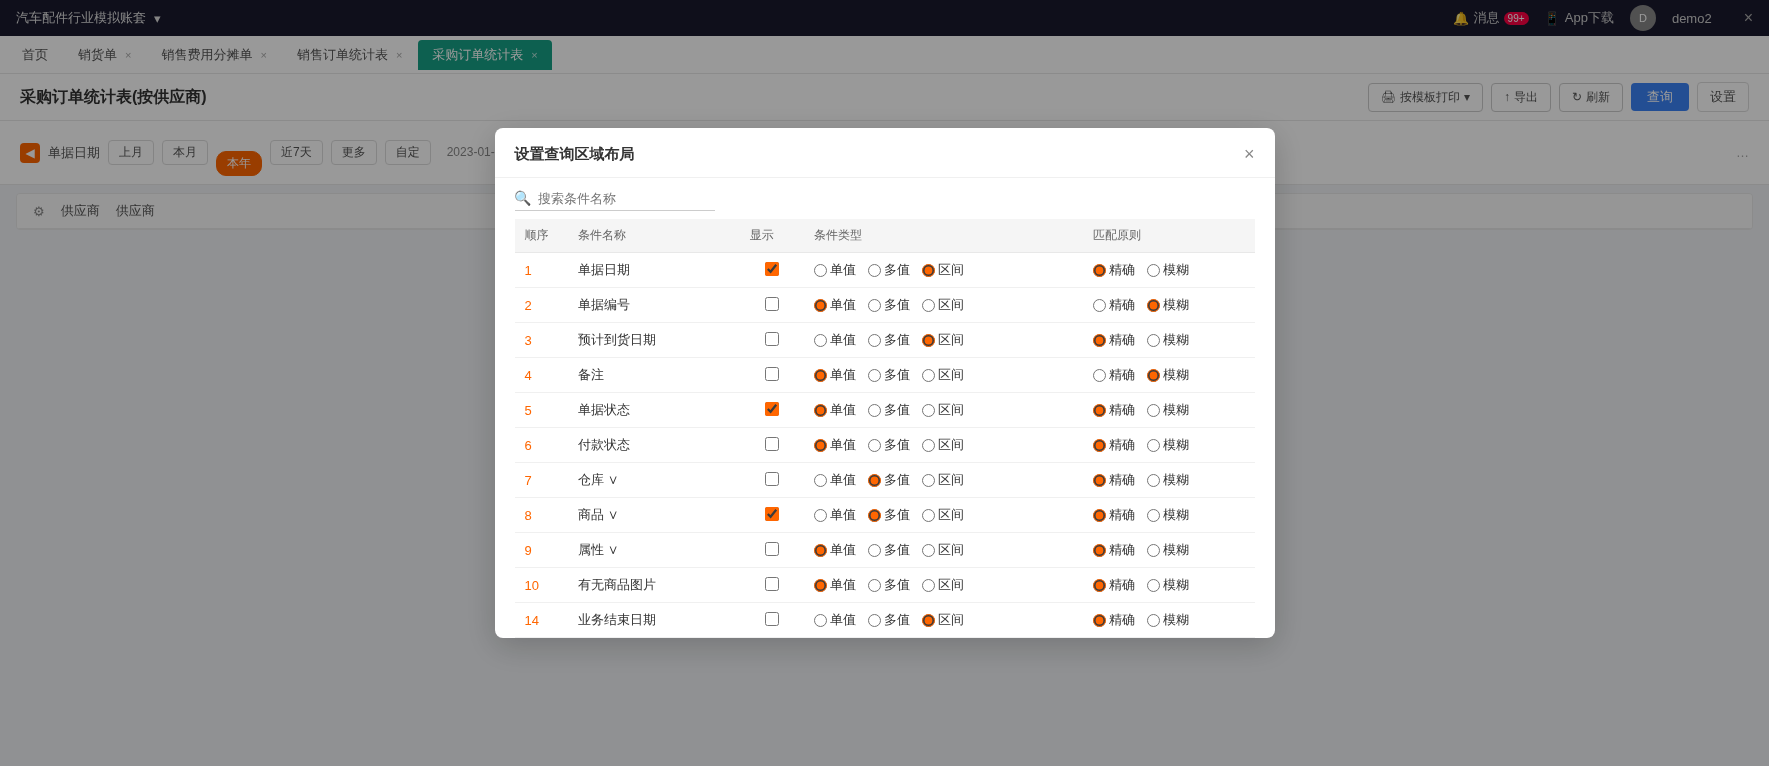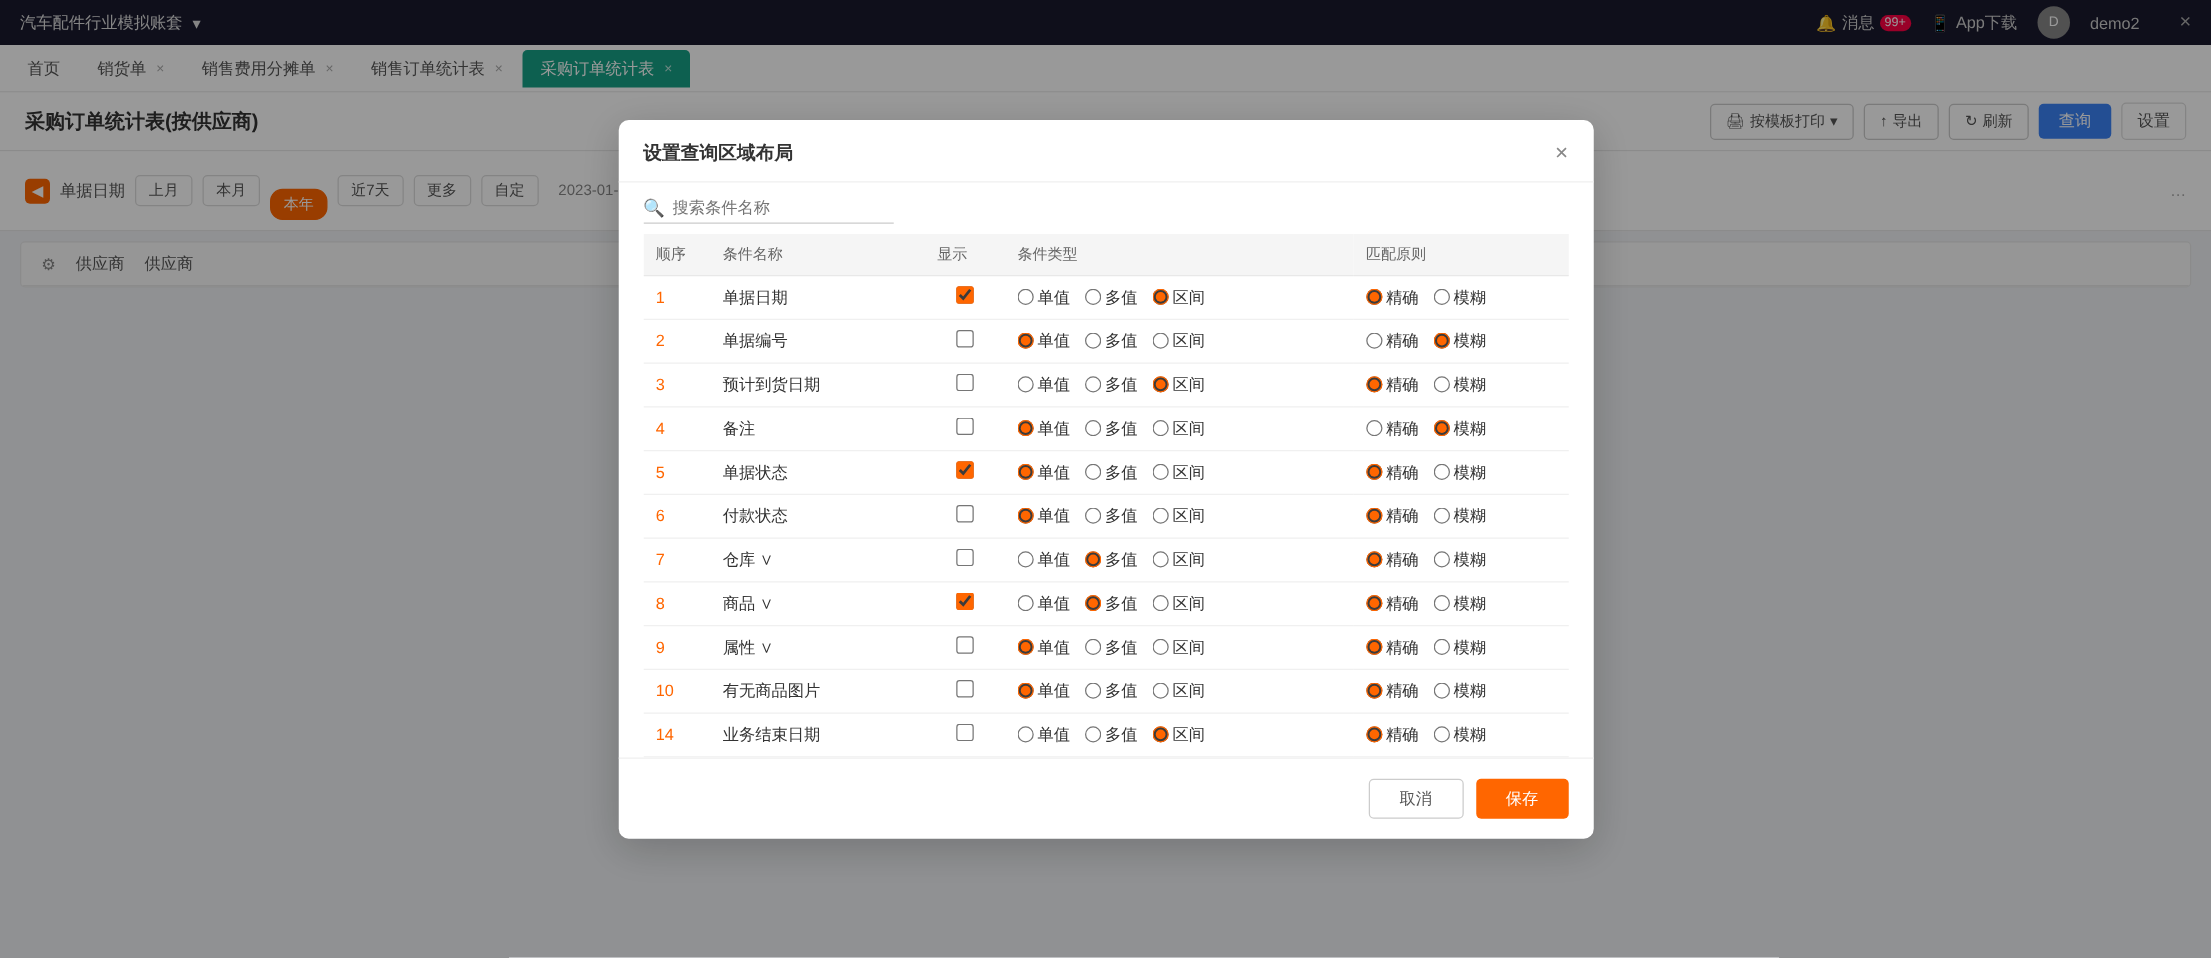--- a/index.html
+++ b/index.html
@@ -734,23 +734,15 @@
                     <input type="radio" name="match-10" value="模糊" style="">
                     <span>模糊</span>
                   </label>
                 </div>
               </td>
             </tr>
           </tbody>
       </table>
     </div>
 
-    <div class="dialog-footer">
-      <button class="btn-cancel">
-        <span>取消</span>
-      </button>
-      <button class="btn-save">
-        <span>保存</span>
-      </button>
-    </div>
 
   </div>
 </div>
 
 </body></html>

